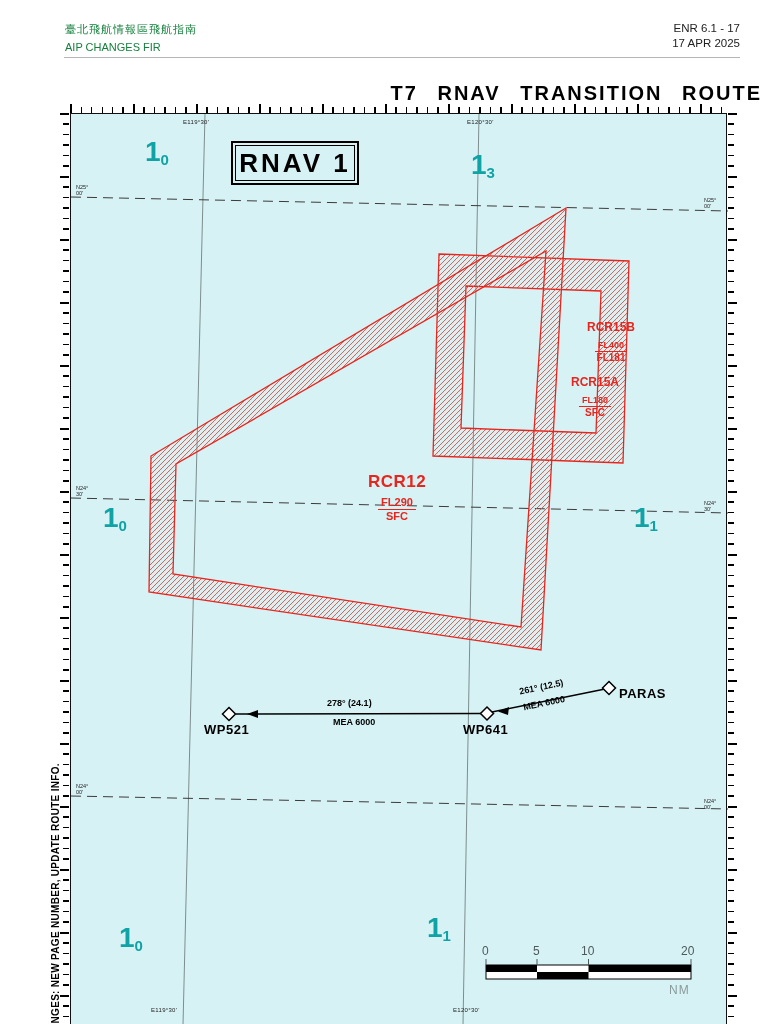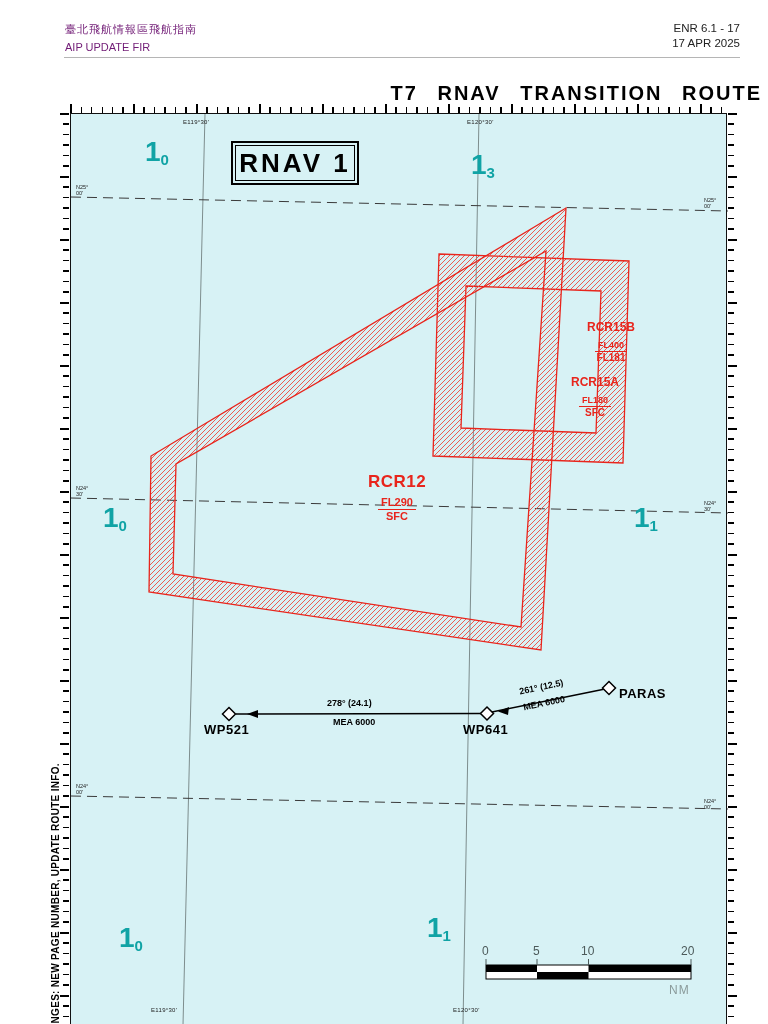--- a/index.html
+++ b/index.html
@@ -1,20 +1,20 @@
 <!DOCTYPE html>
 <html><head>
 <meta charset="utf-8">
 <style>
   * { margin:0; padding:0; box-sizing:border-box; }
   html,body { width:768px; height:1024px; background:#fff; overflow:hidden;
               font-family:"Liberation Sans", sans-serif; position:relative; }
 
   
-  .hdr-left  { position:absolute; left:65px; top:22px; color:#701a75; }
+  .hdr-left  { position:absolute; left:65px; top:22px; color:#15803d; }
   .hdr-left .zh { font-size:11px; letter-spacing:1px; }
   .hdr-left .en { font-size:11px; margin-top:4px; }
   .hdr-right { position:absolute; right:28px; top:22px; text-align:right; color:#222; }
   .hdr-right div { font-size:11.5px; margin-bottom:3px;margin-left:41px; }
   .hdr-rule  { position:absolute; left:64px; top:57px; width:676px; height:1px; background:#b5b5b5; }
 
   .chart-title { position:absolute; right:6px; top:82px; font-size:20px; font-weight:bold;
                  letter-spacing:2px; word-spacing:12px; color:#000; }
 
   
@@ -70,21 +70,21 @@
 
   .side-note { position:absolute; left:50px; top:1046px; transform:rotate(-90deg);
                transform-origin:0 0; font-size:10px; font-weight:bold; color:#000;
                white-space:nowrap; letter-spacing:0.3px; }
 </style>
 </head>
 <body>
 
 <div class="hdr-left">
   <div class="zh">臺北飛航情報區飛航指南</div>
-  <div class="en">AIP UPDATE FIR</div>
+  <div class="en">AIP CHANGES FIR</div>
 </div>
 <div class="hdr-right">
   <div>ENR 6.1 - 17</div>
   <div>17 APR 2025</div>
 </div>
 <div class="hdr-rule"></div>
 
 <div class="chart-title">T7 RNAV TRANSITION ROUTE</div>
 
 <div class="chart">

